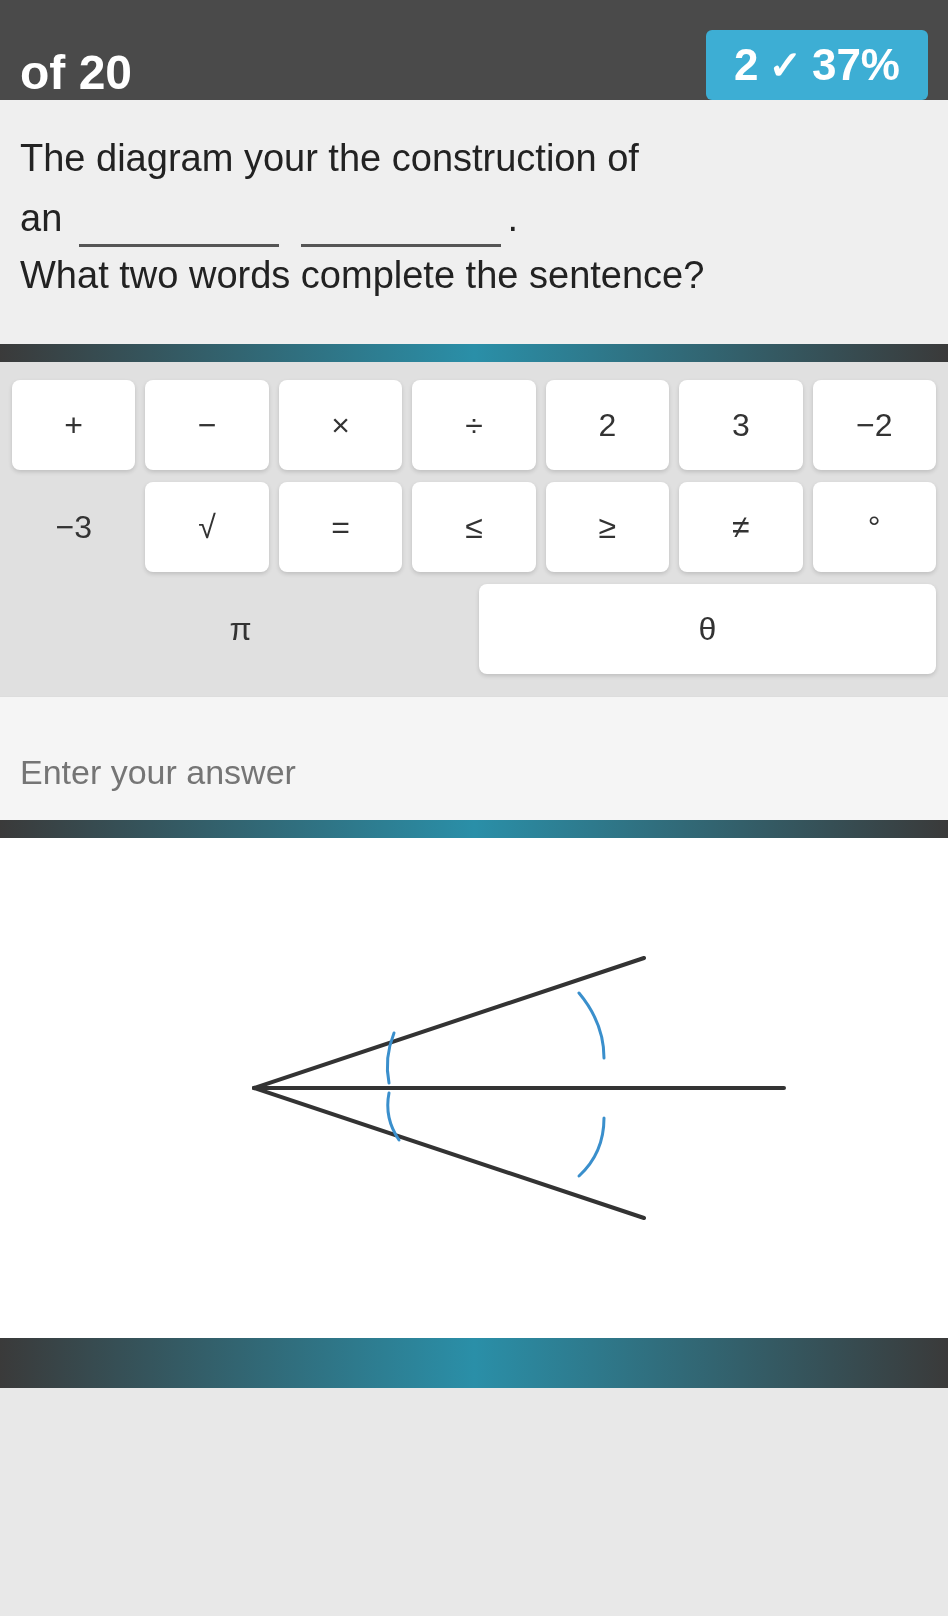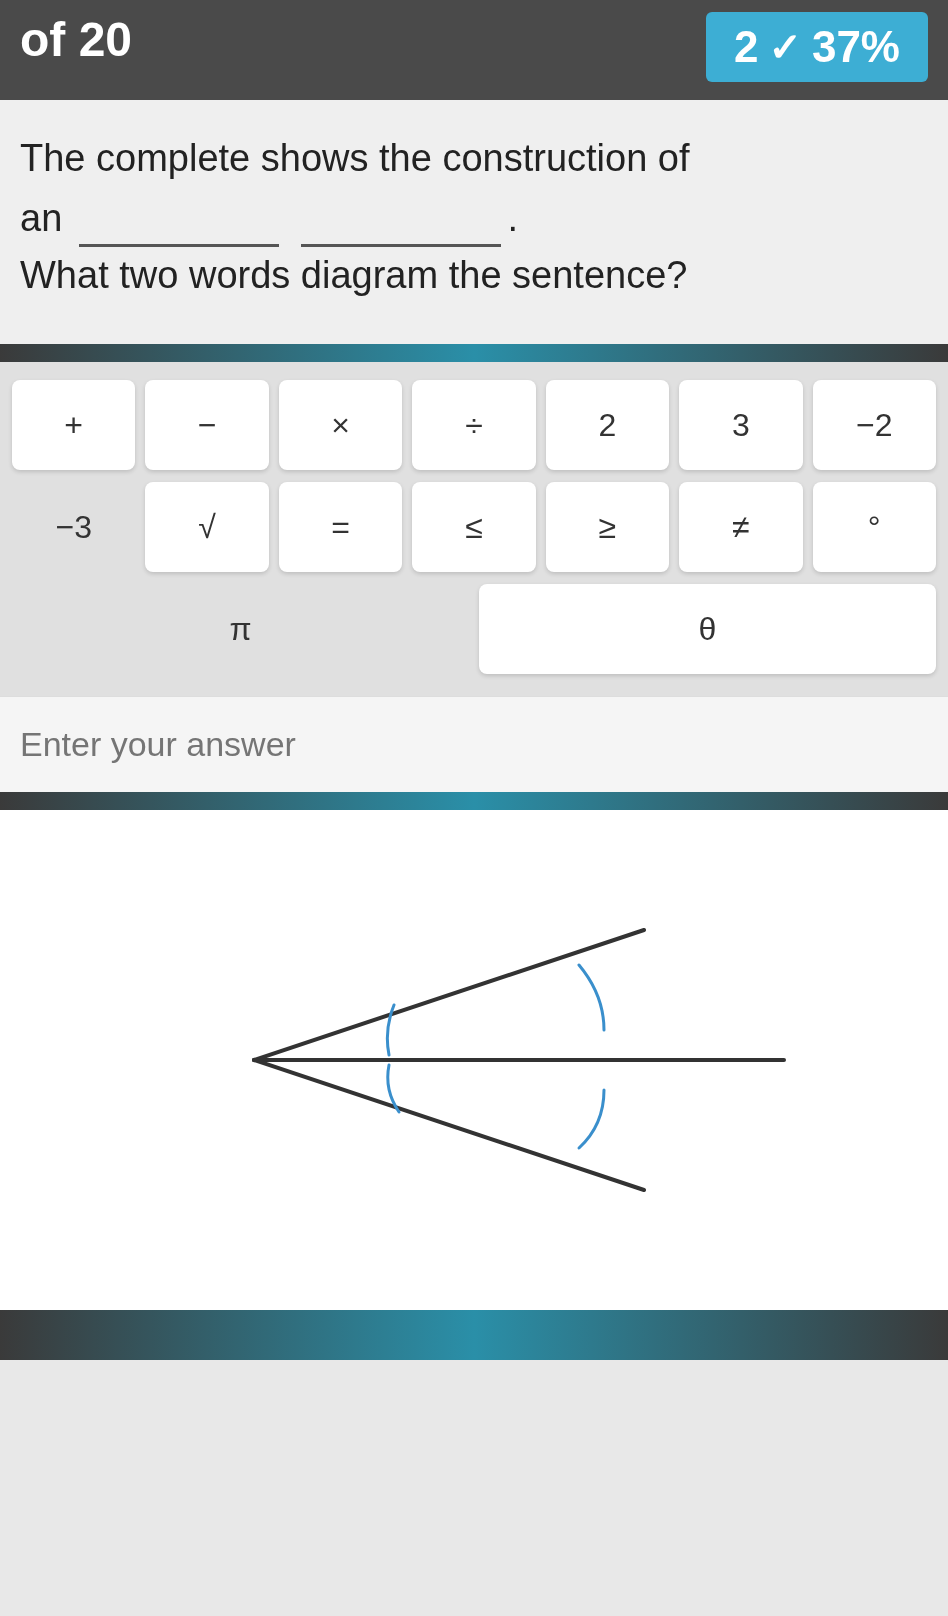--- a/index.html
+++ b/index.html
@@ -10,21 +10,21 @@
       font-family: -apple-system, BlinkMacSystemFont, 'Segoe UI', sans-serif;
       background: #e8e8e8;
       overflow-x: hidden;
     }
 
     
     .header {
       background: #4a4a4a;
       height: 100px;
       display: flex;
-      align-items: flex-start;
+      align-items: flex-end;
       justify-content: space-between;
       padding: 12px 20px 0 20px;
     }
     .header-left {
       color: white;
       font-size: 48px;
       font-weight: 700;
     }
     .header-right {
       background: #3daed4;
@@ -103,20 +103,21 @@
       padding: 28px 20px;
       border-top: 1px solid #ddd;
     }
     .answer-input {
       width: 100%;
       border: none;
       background: transparent;
       font-size: 34px;
       color: #aaa;
       outline: none;
+      margin-top: 28px;
     }
 
     
     .bottom-divider {
       height: 18px;
       background: linear-gradient(to right, #3a3a3a, #2a8fa8, #3a3a3a);
     }
 
     
     .diagram-area {
@@ -141,25 +142,25 @@
   <span class="header-left">of 20</span>
   <div class="header-right">
     <span>2</span>
     <span class="check-icon">✓</span>
     <span>37%</span>
   </div>
 </div>
 
 <div class="question-area">
   <p class="question-text">
-    <span>The complete shows the construction of</span><br>
+    <span>The diagram your the construction of</span><br>
     <span>an</span>
     <span class="blank">&nbsp;&nbsp;&nbsp;&nbsp;&nbsp;&nbsp;&nbsp;&nbsp;</span>
     <span class="blank">&nbsp;&nbsp;&nbsp;&nbsp;&nbsp;&nbsp;&nbsp;&nbsp;</span><span>.</span><br>
-    <span>What two words diagram the sentence?</span>
+    <span>What two words complete the sentence?</span>
   </p>
 </div>
 
 <div class="divider-gradient"></div>
 
 <div class="math-keyboard">
 
   <div class="keyboard-row">
     <button class="key-btn">+</button>
     <button class="key-btn">−</button>

